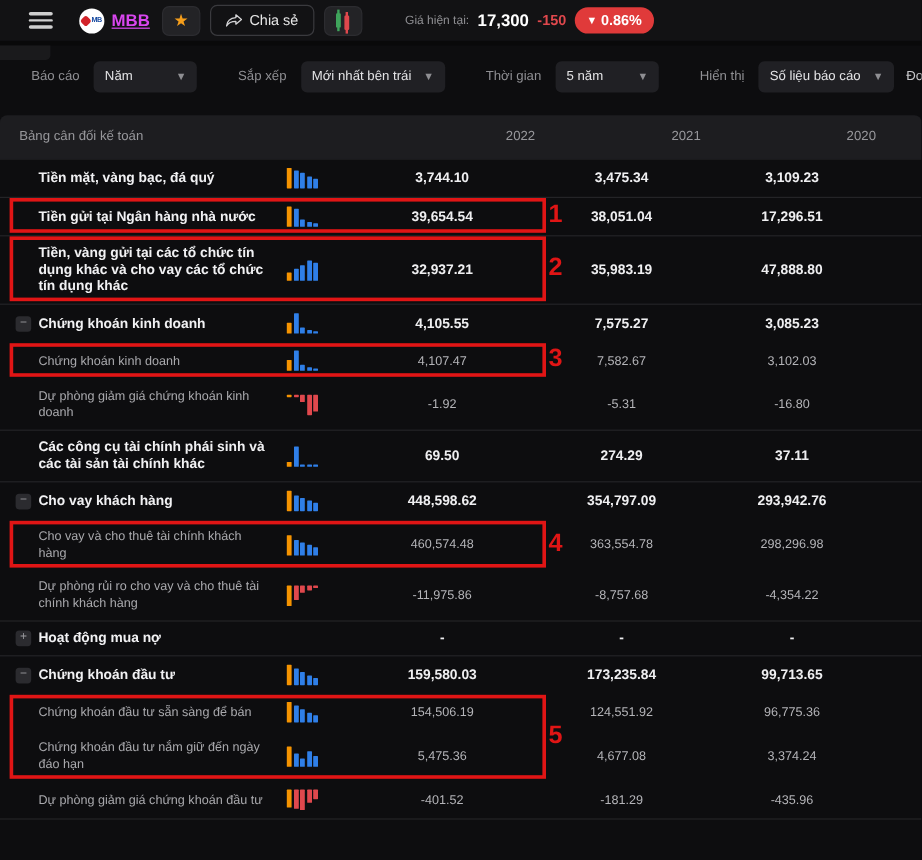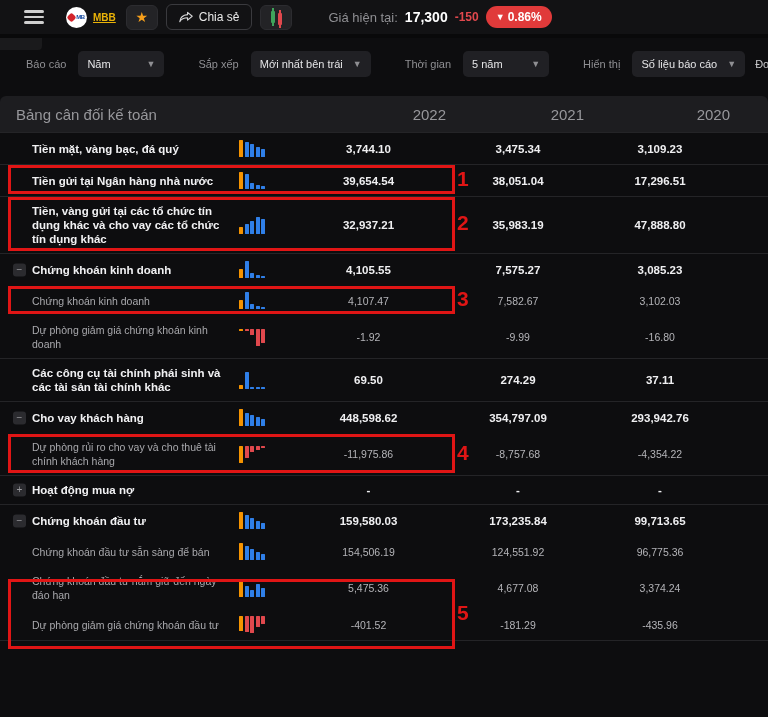--- a/index.html
+++ b/index.html
@@ -10,50 +10,50 @@
     color:#e8e8e8;
     position:relative;
   }
   
   .topbar { height:38px; display:flex; align-items:center; padding:0 10px; background:#121214; border-bottom:4px solid #09090a; }
   .hamburger { width:20px; display:flex; flex-direction:column; gap:3px; margin:0 10px 0 14px; cursor:pointer; }
   .hamburger span { height:2.5px; background:#cfcfcf; border-radius:2px; }
   .logo-circle { width:21px; height:21px; border-radius:50%; background:#fff; display:flex; align-items:center; justify-content:center; margin:0 6px 0 12px; }
   .logo-circle .mb-red { width:7px; height:7px; background:#d2232a; border-radius:2px; transform:rotate(45deg); margin-right:1px; }
   .logo-circle .mb-blue { font-size:6px; font-weight:bold; color:#14489f; letter-spacing:-.5px; }
-  .ticker { font-weight:bold; font-size:10px; color:#eab308; margin-right:10px;text-decoration:underline; }
+  .ticker { font-weight:bold; font-size:14px; color:#d946ef; margin-right:10px;text-decoration:underline; }
   .iconbtn { height:25px; min-width:32px; border-radius:6px; background:#232326; display:flex; align-items:center; justify-content:center; margin-right:8px; cursor:pointer; border:1px solid #2c2c30; }
   .star { color:#f59e1b; font-size:14px; line-height:1; }
   .share-btn { height:26px; border-radius:6px; border:1px solid #3a3a3e; background:transparent; display:flex; align-items:center; gap:6px; padding:0 12px; color:#e8e8e8; font-size:12px; margin-right:8px; cursor:pointer; }
   .candles { display:flex; gap:3px; align-items:center; }
   .candle { width:4px; height:12px; border-radius:1px; position:relative; }
   .candle:before { content:""; position:absolute; left:1.2px; top:-3px; width:1.5px; height:18px; background:inherit; }
   .c-green { background:#3fa45b; }
   .c-red  { background:#e0484d; }
   .price-area { display:flex; align-items:center; gap:7px; margin-left:28px; font-size:12px; }
-  .price-label { color:#8f8f93; font-size:13px; }
+  .price-label { color:#8f8f93; font-size:10px; }
   .price-val { color:#fff; font-weight:bold; font-size:14px; }
   .price-chg { font-weight:bold; }
   .pct-badge { border-radius:14px; padding:4px 10px; color:#fff; font-weight:bold; font-size:12px; display:flex; align-items:center; gap:3px; }
   .tri-down { font-size:9px; }
 
   
   .corner-tab { position:absolute; left:0; top:38px; width:42px; height:12px; background:#1a1a1c; border-radius:0 0 4px 0; }
 
   
   .filterbar { height:52px; display:flex; align-items:center; padding:0 26px; gap:10px; font-size:11px; }
   .f-label { color:#8f8f93; margin-right:2px; white-space:nowrap; }
   .dropdown { background:#202024; border-radius:5px; height:26px; display:flex; align-items:center; justify-content:space-between; padding:0 9px; color:#e4e4e6; cursor:pointer; gap:10px; white-space:nowrap; }
   .dd-caret { color:#8f8f93; font-size:9px; }
   .gap { flex:0 0 14px; }
   .unit { margin-left:auto; color:#c7c7ca; white-space:nowrap; }
 
   
   .table-wrap { position:relative; margin:6px 0 0 0; }
-  .thead { height:36px; background:#1d1d20; border-radius:6px 6px 0 0; display:grid; grid-template-columns:215px 60px 161px 138px 146px; align-items:center; padding:0 32px 0 16px; color:#97979b; font-size:15px; }
+  .thead { height:36px; background:#1d1d20; border-radius:6px 6px 0 0; display:grid; grid-template-columns:215px 60px 161px 138px 146px; align-items:center; padding:0 32px 0 16px; color:#97979b; font-size:11px; }
   .thead .yr { text-align:right; padding-right:6px; }
   .row { display:grid; grid-template-columns:199px 60px 161px 138px 146px; padding:7px 32px 7px 32px; align-items:center; position:relative; }
   .row.bordered { border-top:1px solid #242427; }
   .row .lbl { font-size:11.5px; line-height:14px; padding-right:10px; }
   .row.kind-parent .lbl, .row.kind-plain .lbl { color:#f1f1f3; font-weight:bold; }
   .row.kind-sub .lbl { color:#a9a9ad; font-size:10.5px; }
   .toggle { position:absolute; left:13px; top:50%; transform:translateY(-50%); width:13px; height:13px; border-radius:3px; background:#2b2b2f; color:#9a9a9e; font-size:10px; line-height:12px; text-align:center; cursor:pointer; }
   .val { text-align:center; padding-right:6px; font-size:11.5px; }
   .row.kind-parent .val, .row.kind-plain .val { color:#efeff1; font-weight:bold; }
   .row.kind-sub .val { color:#b4b4b8; font-size:10.5px; }
@@ -225,21 +225,21 @@
         <div>
           <div class="spark down">
             <i style="height: 2px; background: rgb(245, 147, 0);"></i>
             <i style="height: 2px; background: rgb(224, 72, 77);"></i>
             <i style="height: 6px; background: rgb(224, 72, 77);"></i>
             <i style="height: 17px; background: rgb(224, 72, 77);"></i>
             <i style="height: 14px; background: rgb(224, 72, 77);"></i>
           </div>
         </div>
         <div class="val">-1.92</div>
-        <div class="val">-9.99</div>
+        <div class="val">-5.31</div>
         <div class="val">-16.80</div>
       </div>
       <div class="row kind-plain bordered">
         <div class="lbl">Các công cụ tài chính phái sinh và các tài sản tài chính khác</div>
         <div>
           <div class="spark up">
             <i style="height: 4px; background: rgb(245, 147, 0);"></i>
             <i style="height: 17px; background: rgb(47, 127, 232);"></i>
             <i style="height: 2px; background: rgb(47, 127, 232);"></i>
             <i style="height: 2px; background: rgb(47, 127, 232);"></i>
@@ -258,20 +258,35 @@
             <i style="height: 17px; background: rgb(245, 147, 0);"></i>
             <i style="height: 13px; background: rgb(47, 127, 232);"></i>
             <i style="height: 11px; background: rgb(47, 127, 232);"></i>
             <i style="height: 9px; background: rgb(47, 127, 232);"></i>
             <i style="height: 7px; background: rgb(47, 127, 232);"></i>
           </div>
         </div>
         <div class="val">448,598.62</div>
         <div class="val">354,797.09</div>
         <div class="val">293,942.76</div>
+      </div>
+      <div class="row kind-sub">
+        <div class="lbl">Cho vay và cho thuê tài chính khách hàng</div>
+        <div>
+          <div class="spark up">
+            <i style="height: 17px; background: rgb(245, 147, 0);"></i>
+            <i style="height: 13px; background: rgb(47, 127, 232);"></i>
+            <i style="height: 11px; background: rgb(47, 127, 232);"></i>
+            <i style="height: 9px; background: rgb(47, 127, 232);"></i>
+            <i style="height: 7px; background: rgb(47, 127, 232);"></i>
+          </div>
+        </div>
+        <div class="val">460,574.48</div>
+        <div class="val">363,554.78</div>
+        <div class="val">298,296.98</div>
       </div>
       <div class="row kind-sub">
         <div class="lbl">Dự phòng rủi ro cho vay và cho thuê tài chính khách hàng</div>
         <div>
           <div class="spark down">
             <i style="height: 17px; background: rgb(245, 147, 0);"></i>
             <i style="height: 12px; background: rgb(224, 72, 77);"></i>
             <i style="height: 6px; background: rgb(224, 72, 77);"></i>
             <i style="height: 4px; background: rgb(224, 72, 77);"></i>
             <i style="height: 2px; background: rgb(224, 72, 77);"></i>

